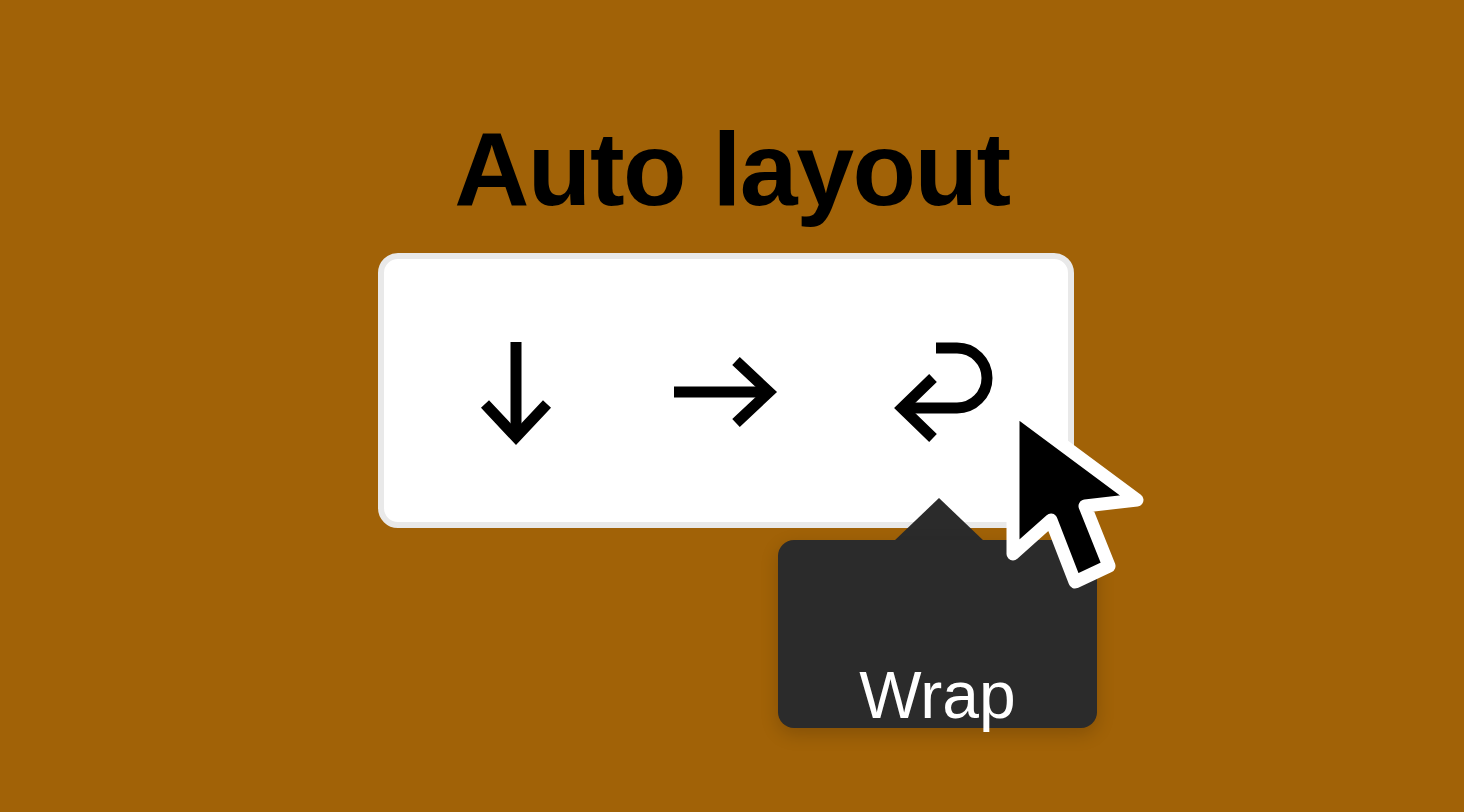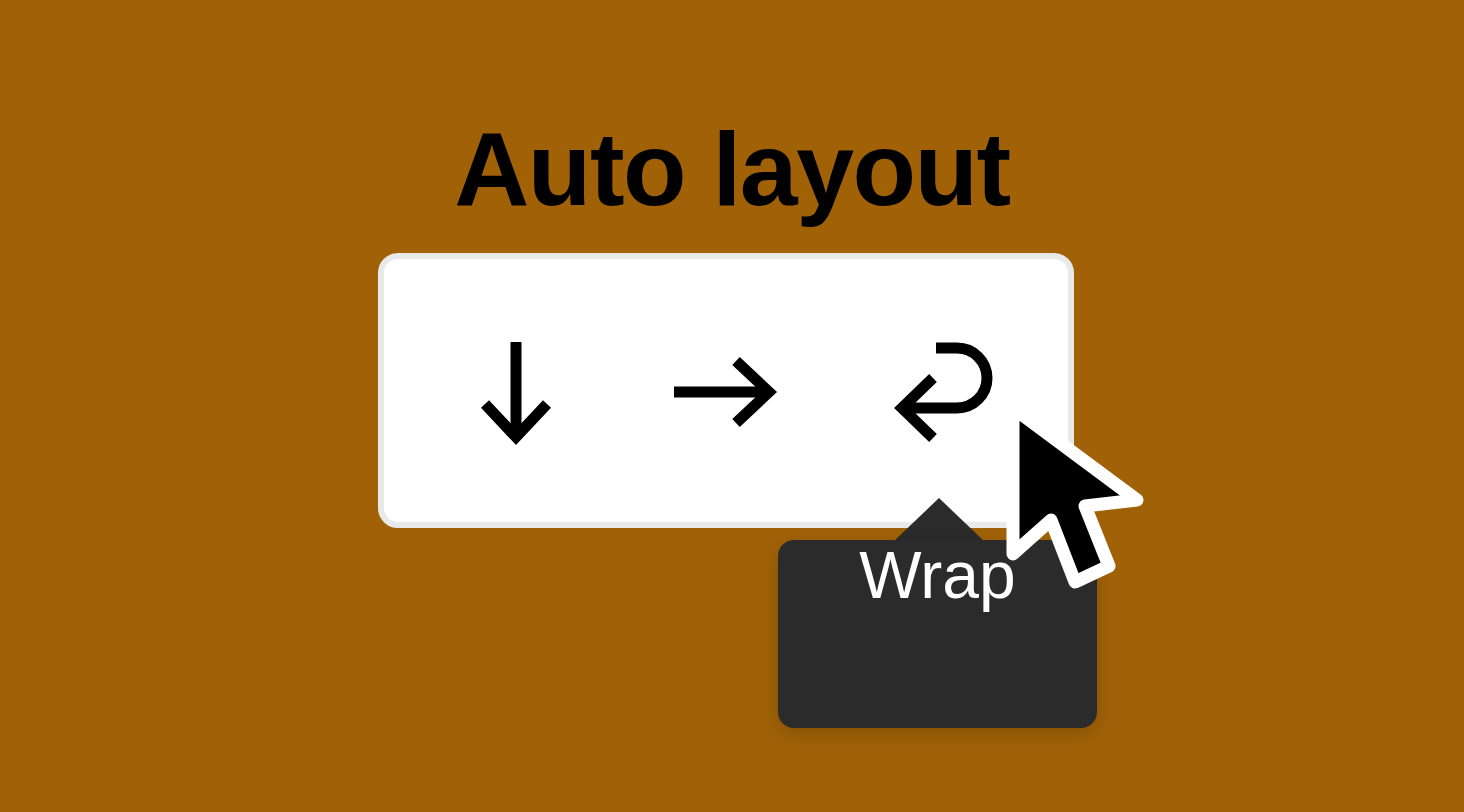--- a/index.html
+++ b/index.html
@@ -73,21 +73,21 @@
   
   #tooltip {
     position: absolute;
     left: 778px;
     top: 540px;
     width: 319px;
     height: 188px;
     background: #2b2b2b;
     border-radius: 16px;
     display: flex;
-    align-items: flex-start;
+    align-items: flex-end;
     justify-content: center;
     box-shadow: 0 6px 18px rgba(0,0,0,0.18);
   }
   #tooltip-label {
     color: #ffffff;
     font-size: 66px;
     font-weight: 400;
     line-height: 1;
     letter-spacing: 0px;
     white-space: nowrap;

